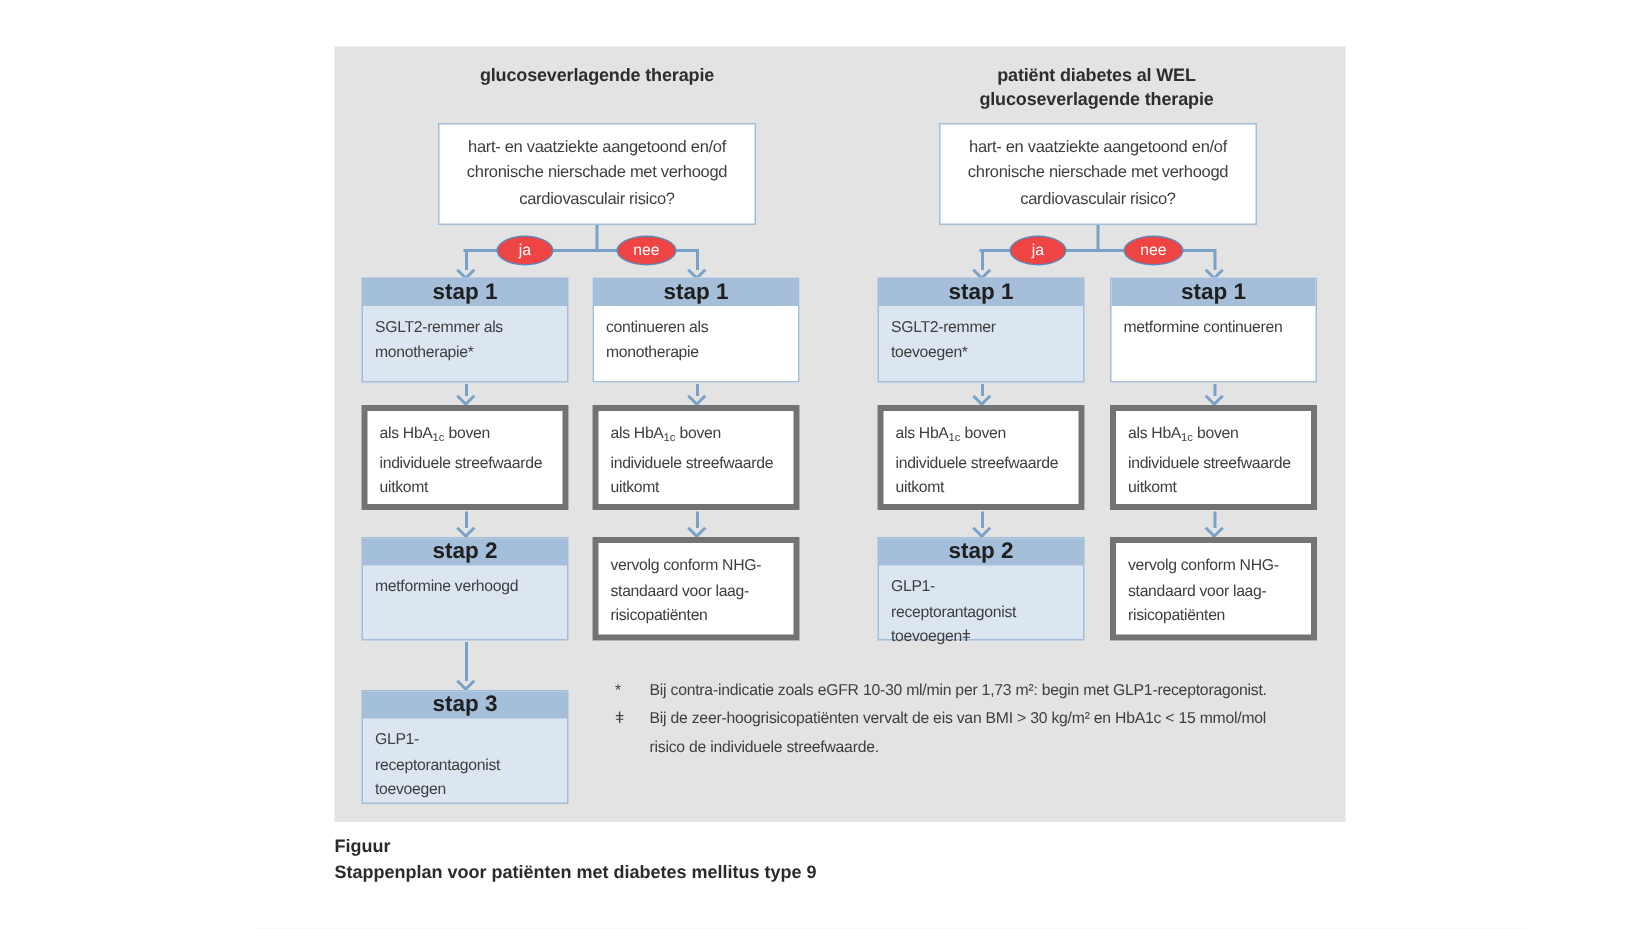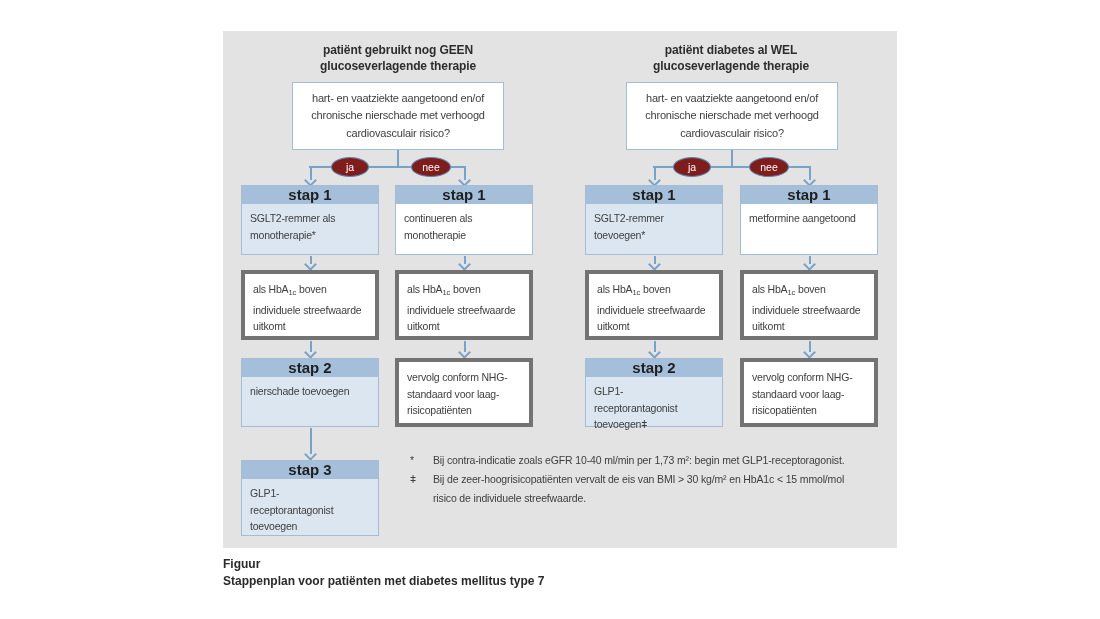--- a/index.html
+++ b/index.html
@@ -19,21 +19,21 @@
     text-align:center;font-size:11px;line-height:17.5px;color:#3e3e3e;padding:2px 8px;
     letter-spacing:-0.2px;
   }
   .hline{position:absolute;height:2px;background:#78a2c9;}
   .vline{position:absolute;width:2px;background:#78a2c9;}
   .varrow{position:absolute;width:13px;}
   .varrow .shaft{position:absolute;left:5.5px;top:0;width:2px;height:calc(100% - 5px);background:#78a2c9;display:block;}
   .varrow .head{position:absolute;left:2.2px;bottom:0.5px;width:7px;height:7px;
     border-right:2px solid #78a2c9;border-bottom:2px solid #78a2c9;transform:rotate(45deg);display:block;}
   .oval{
-    position:absolute;height:20px;border-radius:50%;background:#7f1d1d;border:1px solid #5d88b5;
+    position:absolute;height:20px;border-radius:50%;background:#ef4444;border:1px solid #5d88b5;
     color:#ffffff;font-size:10.5px;text-align:center;line-height:19px;box-sizing:border-box;
   }
   .step-box{
     position:absolute;width:138px;border:1px solid #a3bdd7;box-sizing:border-box;background:#ffffff;
   }
   .step-box.blue{background:#dce6f1;}
   .step-head{
     height:18px;line-height:18px;background:#a5bfdb;color:#1f1f1f;font-weight:bold;
     font-size:15px;text-align:center;
   }
@@ -53,21 +53,20 @@
   .caption .cap-label{font-weight:bold;font-size:12px;line-height:17px;}
   .caption .cap-title{font-weight:bold;font-size:12px;line-height:17px;}
 </style>
 </head>
 <body>
 
 <div class="stage">
   <div class="panel"></div>
 
   <div class="group-title" style="left:273px;top:42px;">
-    <div>patiënt gebruikt nog GEEN</div>
     <div>glucoseverlagende therapie</div>
   </div>
 
   <div class="question-box" style="left:292px;top:82px;">
     <span>hart- en vaatziekte aangetoond en/of chronische nierschade met verhoogd cardiovasculair risico?</span>
   </div>
 
   <div class="vline" style="left:397px;top:150px;height:17px;"></div>
   <div class="hline" style="left:309px;top:166px;width:156px;"></div>
   <div class="varrow" style="left:304px;top:166px;height:19px;">
@@ -91,21 +90,21 @@
     </div>
   <div class="plain-box" style="left:241px;top:270px;height:70px;">
     <span>als HbA</span><sub class="hba">1c</sub><span> boven individuele streefwaarde uitkomt</span>
   </div>
   <div class="varrow" style="left:304px;top:341px;height:16px;">
       <i class="shaft"></i>
       <i class="head"></i>
     </div>
   <div class="step-box blue" style="left:241px;top:358px;height:69px;">
     <div class="step-head">stap 2</div>
-    <div class="step-body">nierschade toevoegen</div>
+    <div class="step-body">metformine verhoogd</div>
   </div>
   <div class="varrow" style="left:304px;top:428px;height:31px;">
       <i class="shaft"></i>
       <i class="head"></i>
     </div>
   <div class="step-box blue" style="left:241px;top:460px;height:76px;">
     <div class="step-head">stap 3</div>
     <div class="step-body">GLP1-receptorantagonist toevoegen</div>
   </div>
 
@@ -165,48 +164,48 @@
       <i class="shaft"></i>
       <i class="head"></i>
     </div>
   <div class="step-box blue" style="left:585px;top:358px;height:69px;">
     <div class="step-head">stap 2</div>
     <div class="step-body">GLP1-receptorantagonist toevoegenǂ</div>
   </div>
 
   <div class="step-box" style="left:740px;top:185px;height:70px;">
     <div class="step-head">stap 1</div>
-    <div class="step-body">metformine aangetoond</div>
+    <div class="step-body">metformine continueren</div>
   </div>
   <div class="varrow" style="left:803px;top:256px;height:13px;">
       <i class="shaft"></i>
       <i class="head"></i>
     </div>
   <div class="plain-box" style="left:740px;top:270px;height:70px;">
     <span>als HbA</span><sub class="hba">1c</sub><span> boven individuele streefwaarde uitkomt</span>
   </div>
   <div class="varrow" style="left:803px;top:341px;height:16px;">
       <i class="shaft"></i>
       <i class="head"></i>
     </div>
   <div class="plain-box" style="left:740px;top:358px;height:69px;">
     <span>vervolg conform NHG-standaard voor laag-risicopatiënten</span>
   </div>
 
   <div class="footnotes">
     <div class="fn-row">
       <span class="fn-marker">*</span>
-      <span class="fn-text">Bij contra-indicatie zoals eGFR 10-40 ml/min per 1,73 m²: begin met GLP1-receptoragonist.</span>
+      <span class="fn-text">Bij contra-indicatie zoals eGFR 10-30 ml/min per 1,73 m²: begin met GLP1-receptoragonist.</span>
     </div>
     <div class="fn-row">
       <span class="fn-marker">ǂ</span>
       <span class="fn-text">
         <span>Bij de zeer-hoogrisicopatiënten vervalt de eis van BMI &gt; 30 kg/m² en HbA1c &lt; 15 mmol/mol</span><br>
         <span>risico de individuele streefwaarde.</span>
       </span>
     </div>
   </div>
 
   <div class="caption">
     <div class="cap-label">Figuur</div>
-    <div class="cap-title">Stappenplan voor patiënten met diabetes mellitus type 7</div>
+    <div class="cap-title">Stappenplan voor patiënten met diabetes mellitus type 9</div>
   </div>
 </div>
 
 </body></html>

